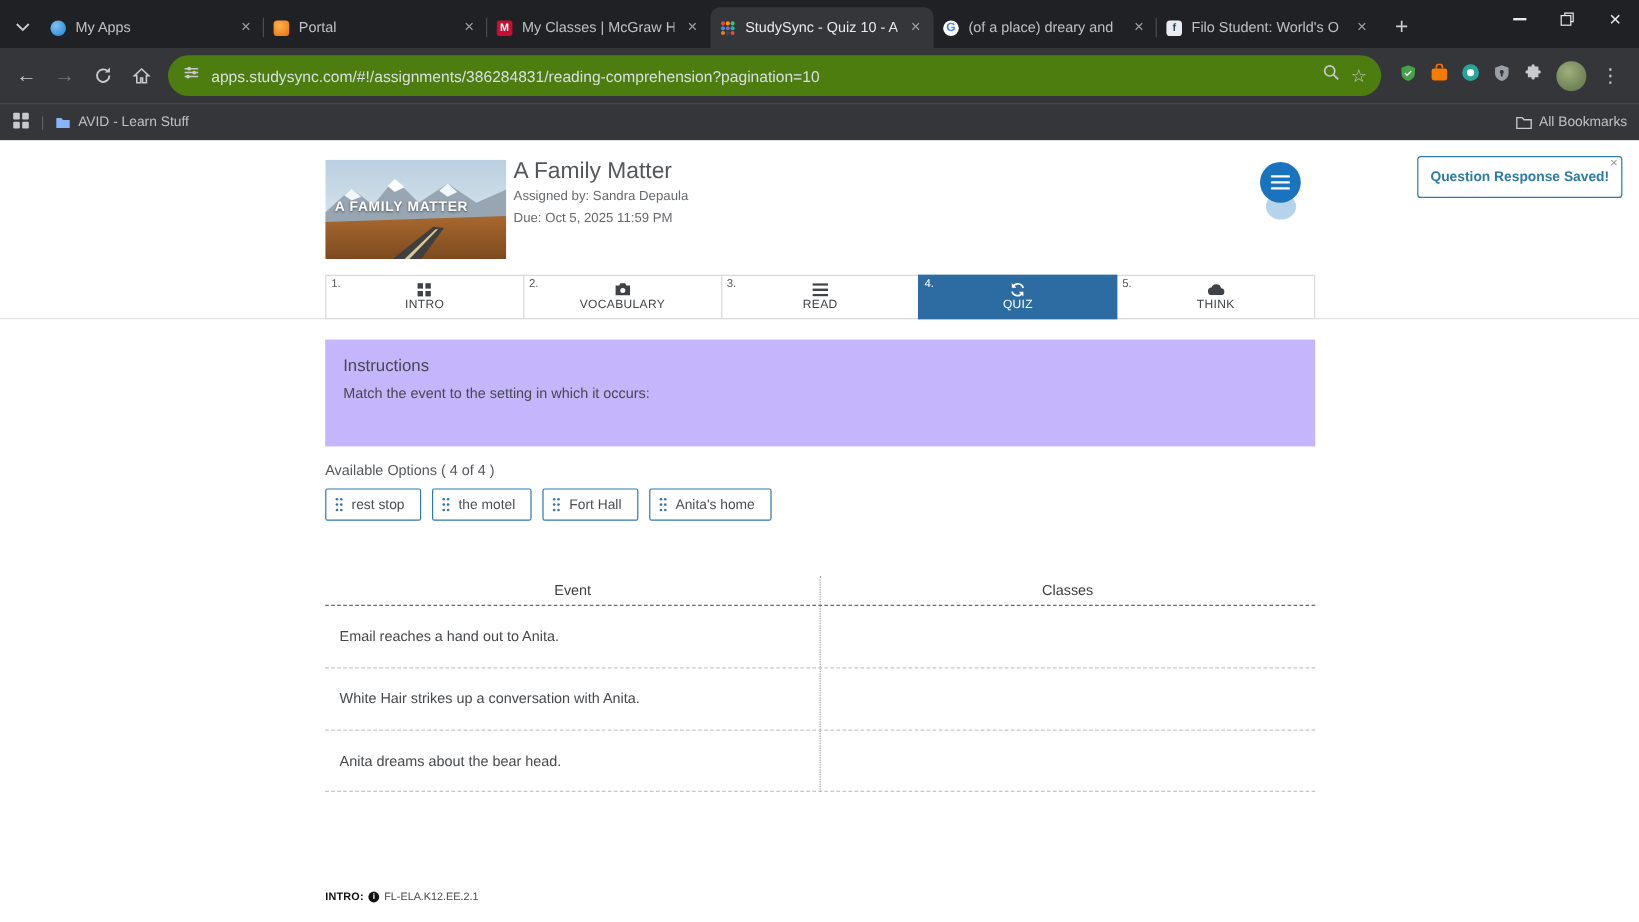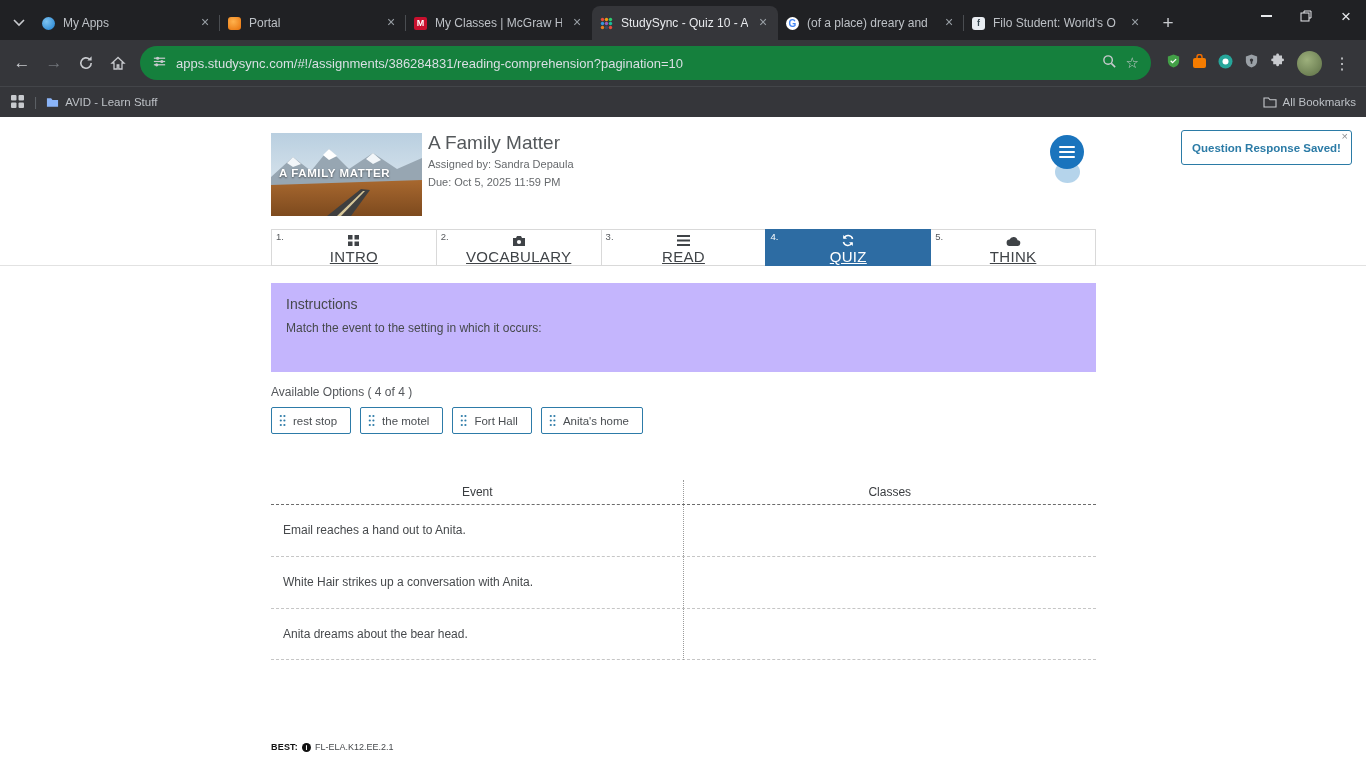--- a/index.html
+++ b/index.html
@@ -31,21 +31,21 @@
                 text-align:center; border-radius:50%; cursor:pointer; }
   .win-controls { margin-left:auto; display:flex; align-self:flex-start; }
   .win-btn { width:40px; height:32px; display:flex; align-items:center; justify-content:center; color:#e8eaed; cursor:pointer; }
   .min-bar { width:11px; height:1.5px; background:#e8eaed; }
   .close-glyph { font-size:17px; line-height:17px; }
 
   .toolbar { height:46px; background:#35363a; display:flex; align-items:center; padding:0 6px; }
   .nav-btn { width:32px; height:32px; border-radius:50%; display:flex; align-items:center; justify-content:center;
              font-size:17px; color:#c8cace; cursor:pointer; flex:0 0 32px; }
   .nav-btn.dim { color:#72767b; }
-  .omnibox { flex:1; height:34px; background:#15803d; border-radius:17px; display:flex; align-items:center;
+  .omnibox { flex:1; height:34px; background:#4d7c0f; border-radius:17px; display:flex; align-items:center;
              padding:0 12px; margin:12px 6px; min-width:0; gap:9px; }
   .omni-url { color:#dadfe4; font-size:13px; flex:1; white-space:nowrap; overflow:hidden; }
   .omni-star { color:#c8cace; font-size:15px; cursor:pointer; }
   .ext-icons { display:flex; align-items:center; gap:11px; padding:0 9px; }
   .avatar { width:25px; height:25px; border-radius:50%; background:radial-gradient(circle at 40% 35%, #9db07c, #5c6e45); cursor:pointer; }
   .kebab { color:#c8cace; font-size:16px; width:18px; text-align:center; cursor:pointer; }
 
   .bookmarks { height:31px; background:#35363a; border-top:1px solid #434549; display:flex; align-items:center;
                padding:0 10px; color:#bdc1c6; font-size:11.5px; }
   .bm-divider { color:#5f6368; margin:0 9px; font-size:12px; }
@@ -73,21 +73,21 @@
                   border:1px solid #2b7ba6; border-radius:3px; display:flex; align-items:center;
                   justify-content:center; font-size:11.5px; font-weight:bold; color:#2b7ba6; }
   .notif-close { position:absolute; top:-1px; right:3px; font-size:11px; font-weight:normal; color:#8c9093; cursor:pointer; }
 
   .steps { position:absolute; left:0; top:112px; width:825px; height:37px; display:flex; }
   .step { flex:1; border:1px solid #d9d9d9; margin-left:-1px; position:relative; display:flex; flex-direction:column;
           align-items:center; padding-top:4px; background:#fff; color:#3f4347; cursor:pointer; }
   .step:first-child { margin-left:0; }
   .step .num { position:absolute; top:1px; left:4px; font-size:9.5px; color:#55585c; }
   .step .step-icon { height:14px; display:flex; align-items:center; }
-  .step .step-label { font-size:15px; letter-spacing:0.3px; margin-top:1px;text-decoration:underline; }
+  .step .step-label { font-size:10px; letter-spacing:0.3px; margin-top:1px; }
   .step.active { background:#2d6ca3; border-color:#2d6ca3; color:#fff; z-index:1; }
   .step.active .num { color:#fff; }
 
   .full-divider { position:absolute; left:0; top:148px; width:1366px; border-top:1px solid #e2e2e2; }
 
   .instructions { position:absolute; left:0; top:166px; width:825px; height:89px; background:#c4b5fd; padding:13px 15px; }
   .instructions .ins-title { font-size:14px; color:#46494c; }
   .instructions .ins-text { font-size:12px; color:#46494c; margin-top:9px; }
 
   .options-label { position:absolute; left:0; top:268px; font-size:12px; color:#54575b; }
@@ -475,19 +475,19 @@
         <div class="setting-cell"></div>
       </div>
       <div class="mrow">
         <div class="event-cell">Anita dreams about the bear head.</div>
         <div class="setting-cell"></div>
       </div>
       <div class="vline"></div>
     </div>
 
     <div class="standards">
-      <span class="best">BEST:</span>
+      <span class="best">INTRO:</span>
       <span class="info-i">i</span>
       <span class="standard">FL-ELA.K12.EE.2.1</span>
     </div>
 
   </div>
 </div>
 
 </body></html>

